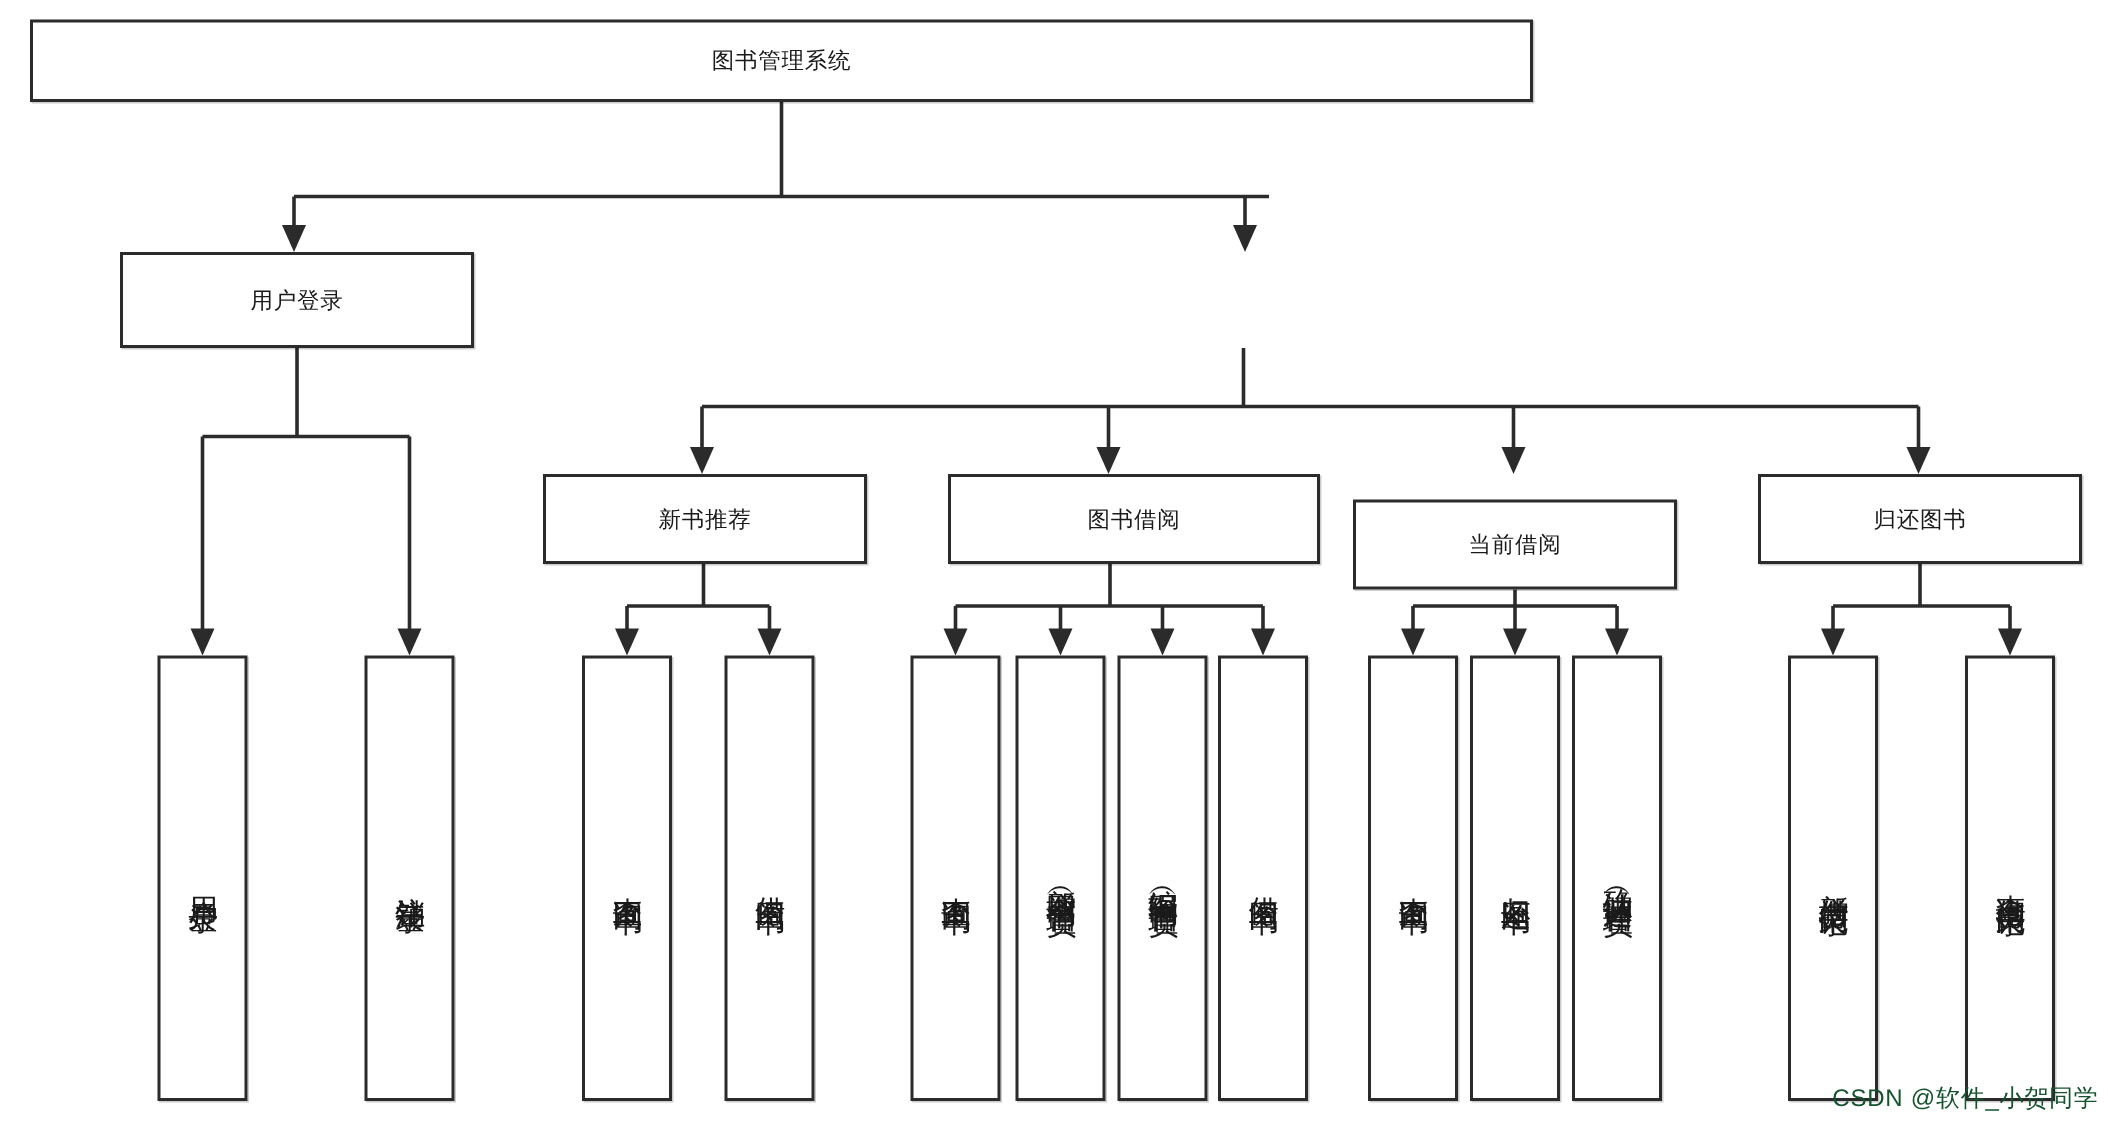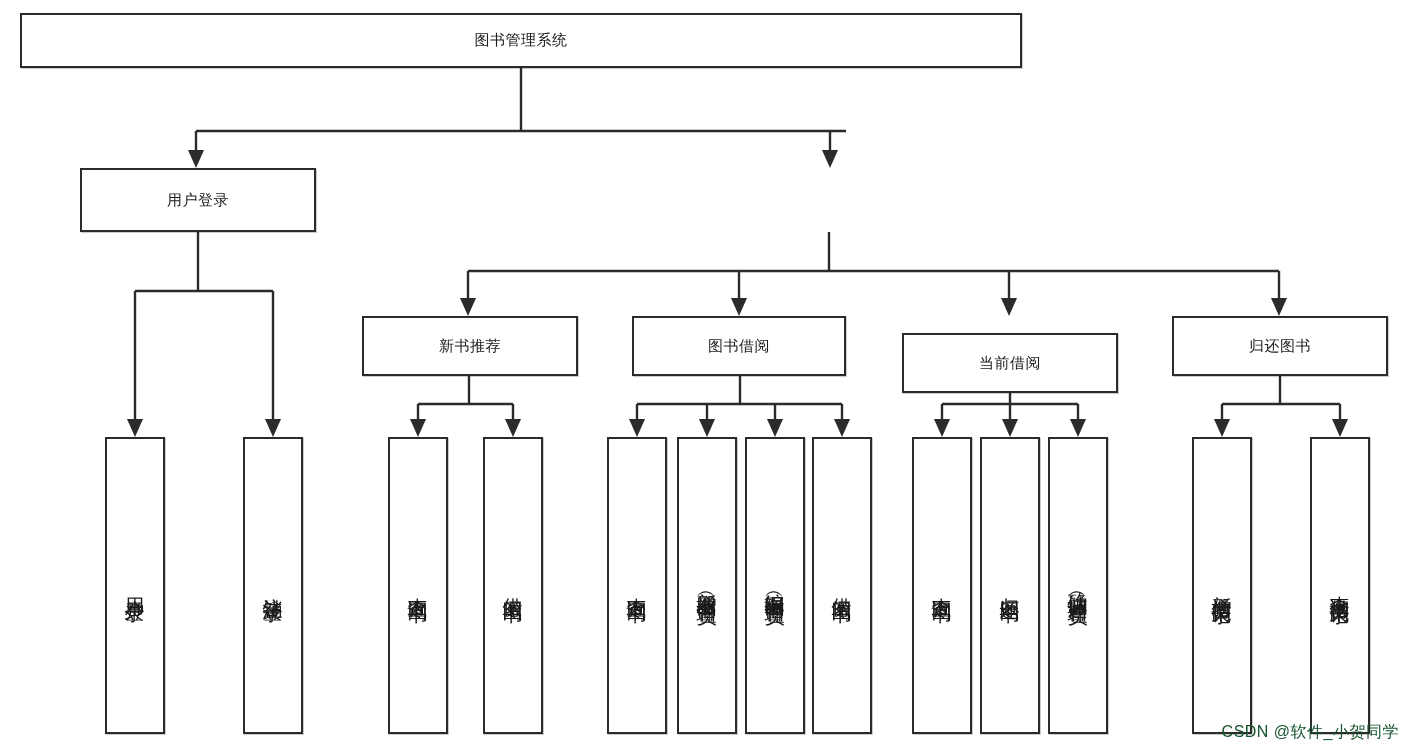--- a/index.html
+++ b/index.html
@@ -124,21 +124,21 @@
 
   <div class="node-box h-node" style="left:80px;top:168px;width:236px;height:64px;">
     <span class="node-label">用户登录</span>
   </div>
 
 
   <div class="node-box h-node" style="left:362px;top:316px;width:216px;height:60px;">
     <span class="node-label">新书推荐</span>
   </div>
 
-  <div class="node-box h-node" style="left:632px;top:316px;width:214px;height:60px;">
+  <div class="node-box h-node" style="left:632px;top:316px;width:248px;height:60px;">
     <span class="node-label">图书借阅</span>
   </div>
 
   <div class="node-box h-node" style="left:902px;top:316px;width:216px;height:60px;margin-top:17px;">
     <span class="node-label">当前借阅</span>
   </div>
 
   <div class="node-box h-node" style="left:1172px;top:316px;width:216px;height:60px;">
     <span class="node-label">归还图书</span>
   </div>

